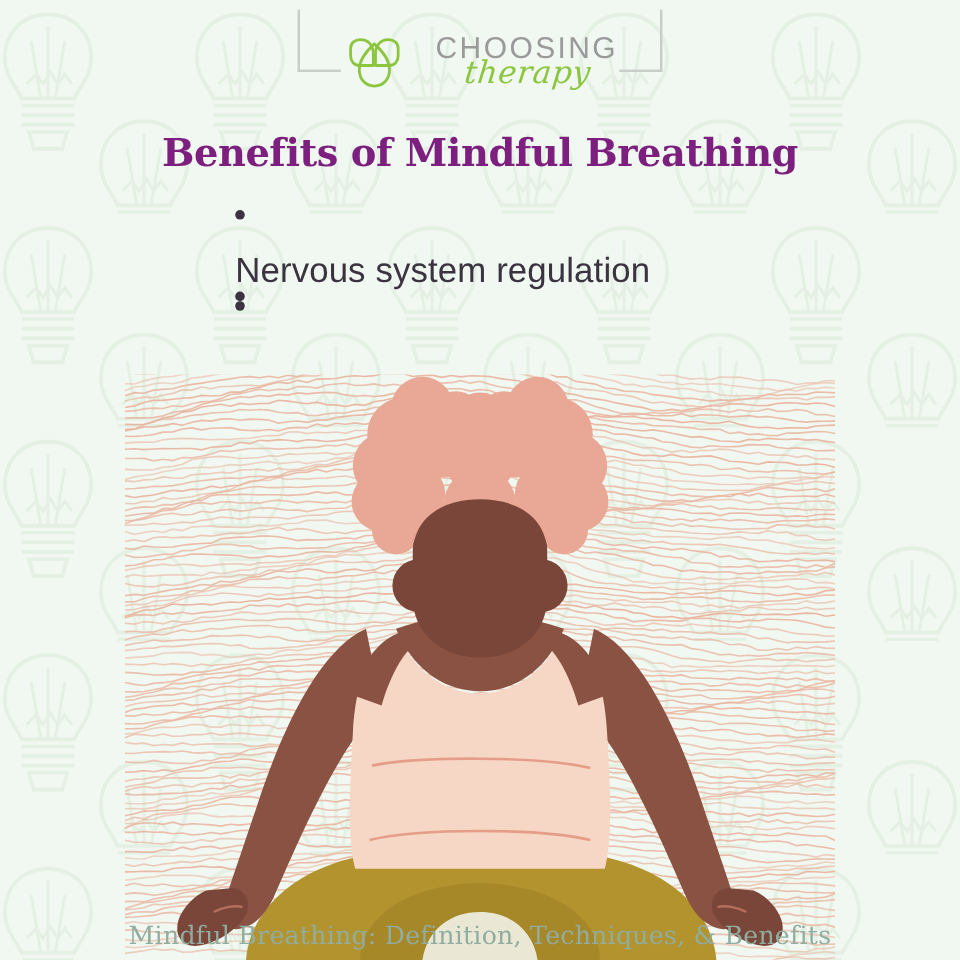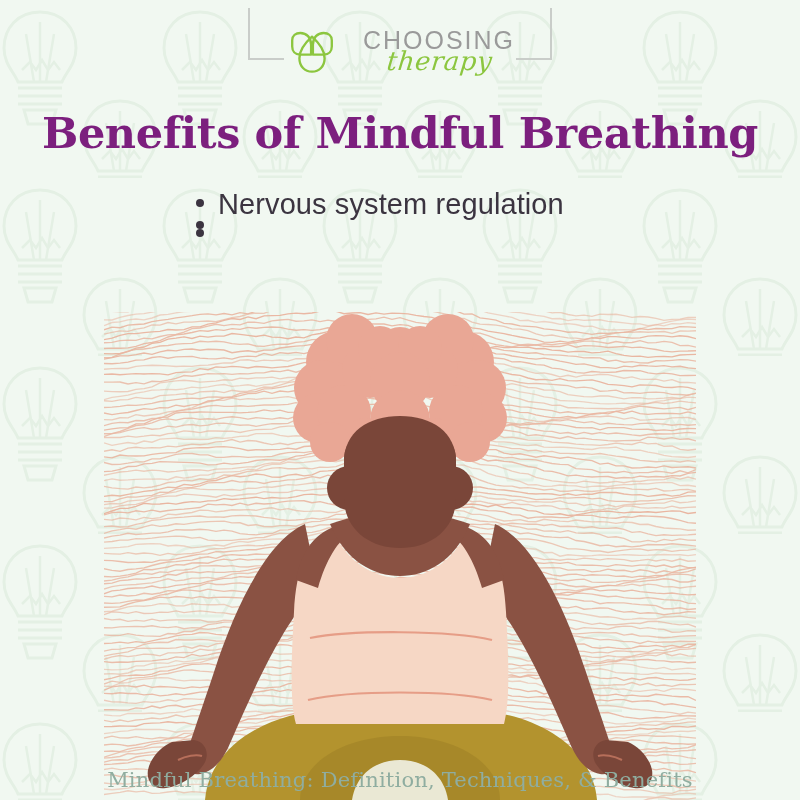--- a/index.html
+++ b/index.html
@@ -61,21 +61,21 @@
     transform:skewX(-6deg);
   }
 
   
   #headline {
     position:absolute;
     top:108px; left:0; right:0;
     text-align:center;
     font-family:"DejaVu Serif", serif;
     font-weight:bold;
-    font-size:43px;
+    font-size:32px;
     letter-spacing:-0.4px;
     color:#7c1f7e;
     z-index:4;
   }
 
   
   #bullets {
     position:absolute;
     top:182px; left:196px;
     z-index:4;
@@ -83,20 +83,21 @@
   }
   #bullets li {
     display:flex;
     align-items:baseline;
     gap:14px;
     font-family:"Liberation Sans", sans-serif;
     font-size:29px;
     color:#3b3440;
     line-height:1.58;
     letter-spacing:0.1px;
+    flex-direction:column;
   }
   #bullets .dot {
     width:8px; height:8px; border-radius:50%;
     background:#3b3440;
     flex:0 0 auto;
     position:relative; top:-7px;
   }
 
   
   #wave-panel {

